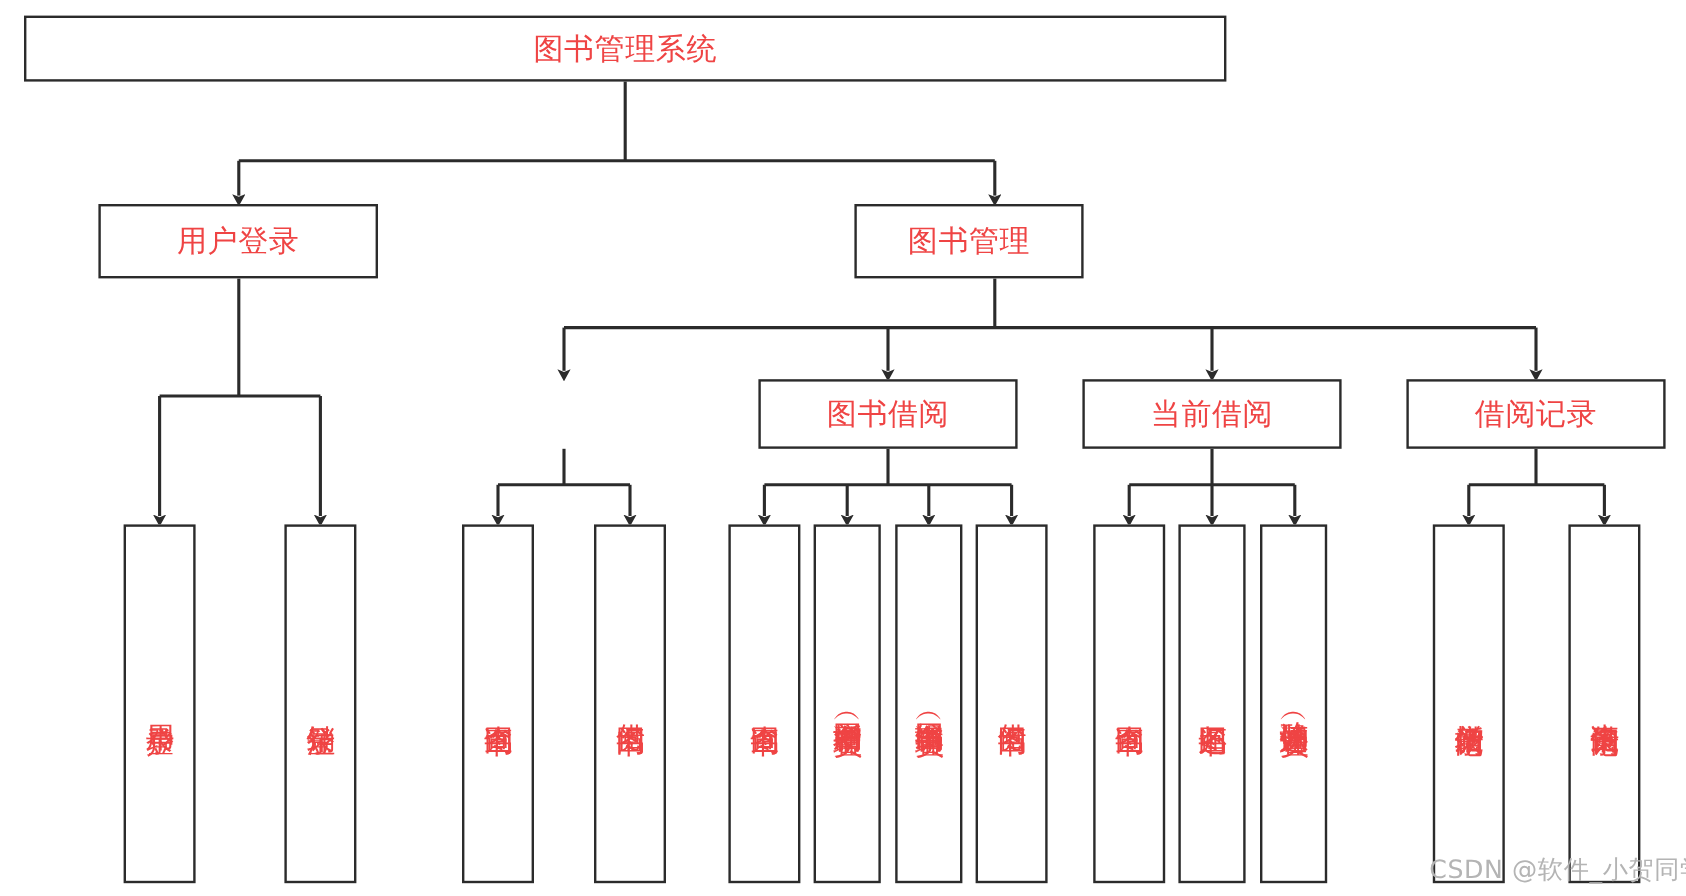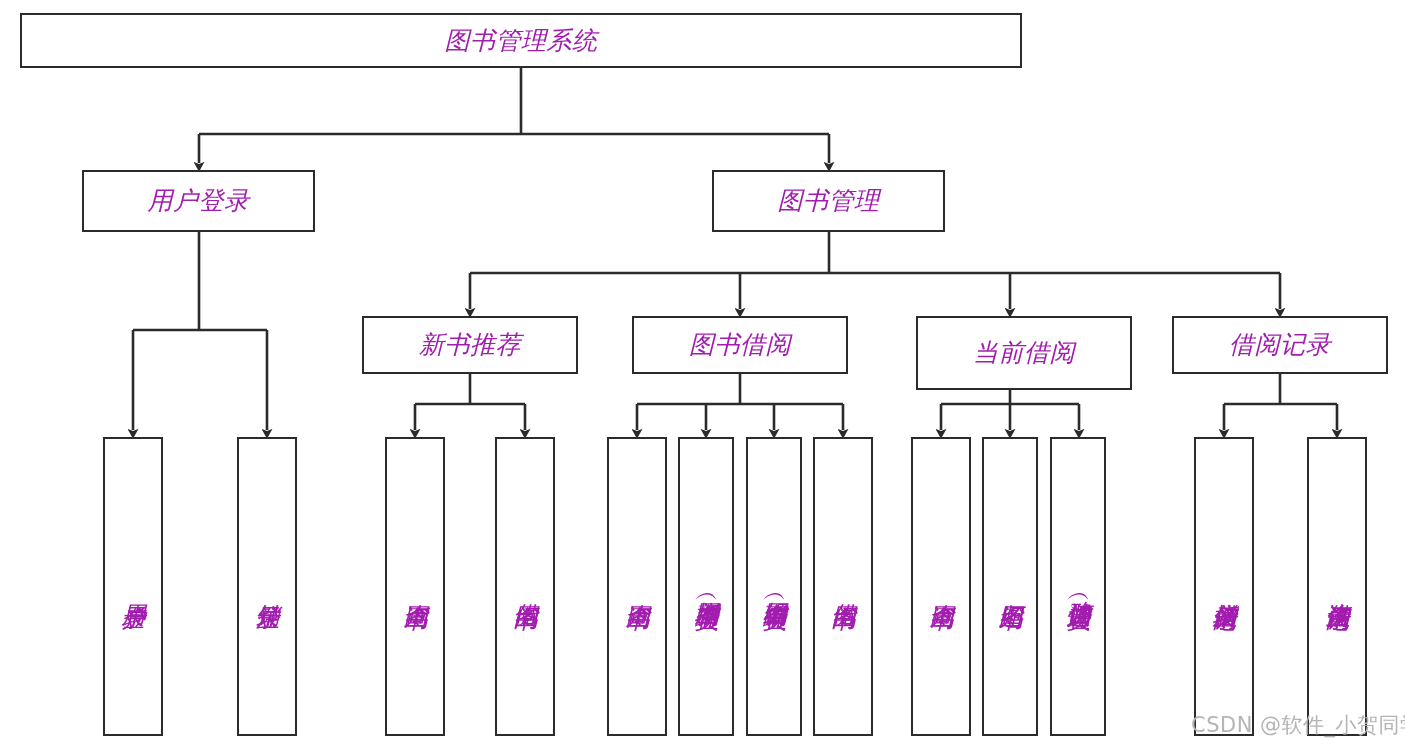--- a/index.html
+++ b/index.html
@@ -25,23 +25,22 @@
     height: 747px;
   }
   .node {
     position: absolute;
     box-sizing: border-box;
     border: 2.5px solid #2b2b2b;
     background: #ffffff;
     display: flex;
     align-items: center;
     justify-content: center;
-    color: #a21caf;
+    color: #ef4444;
     z-index: 2;
-    font-style: italic;
   }
   .node-h {
     font-size: 25px;
     line-height: 1.1;
     letter-spacing: 0.5px;
     white-space: nowrap;
   }
   .node-leaf {
     font-size: 24px;
     writing-mode: vertical-rl;
@@ -129,31 +128,28 @@
     </g>
   </svg>
 
   <div class="node node-h" style="left:20px;top:13px;width:1002px;height:55px;">
     <span>图书管理系统</span>
   </div>
 
   <div class="node node-h" style="left:82px;top:170px;width:233px;height:62px;">
     <span>用户登录</span>
   </div>
-  <div class="node node-h" style="left:712px;top:170px;width:233px;height:62px;">
+  <div class="node node-h" style="left:712px;top:170px;width:191px;height:62px;">
     <span>图书管理</span>
   </div>
 
-  <div class="node node-h" style="left:362px;top:316px;width:216px;height:58px;">
-    <span>新书推荐</span>
-  </div>
   <div class="node node-h" style="left:632px;top:316px;width:216px;height:58px;align-items:center;">
     <span>图书借阅</span>
   </div>
-  <div class="node node-h" style="left:902px;top:316px;width:216px;height:74px;margin-left:14px;">
+  <div class="node node-h" style="left:902px;top:316px;width:216px;height:58px;">
     <span>当前借阅</span>
   </div>
   <div class="node node-h" style="left:1172px;top:316px;width:216px;height:58px;align-items:center;">
     <span>借阅记录</span>
   </div>
 
   <div class="node node-leaf" style="left:103px;top:437px;width:60px;height:299px;">
     <span class="vtext">用户登录</span>
   </div>
   <div class="node node-leaf" style="left:237px;top:437px;width:60px;height:299px;">

